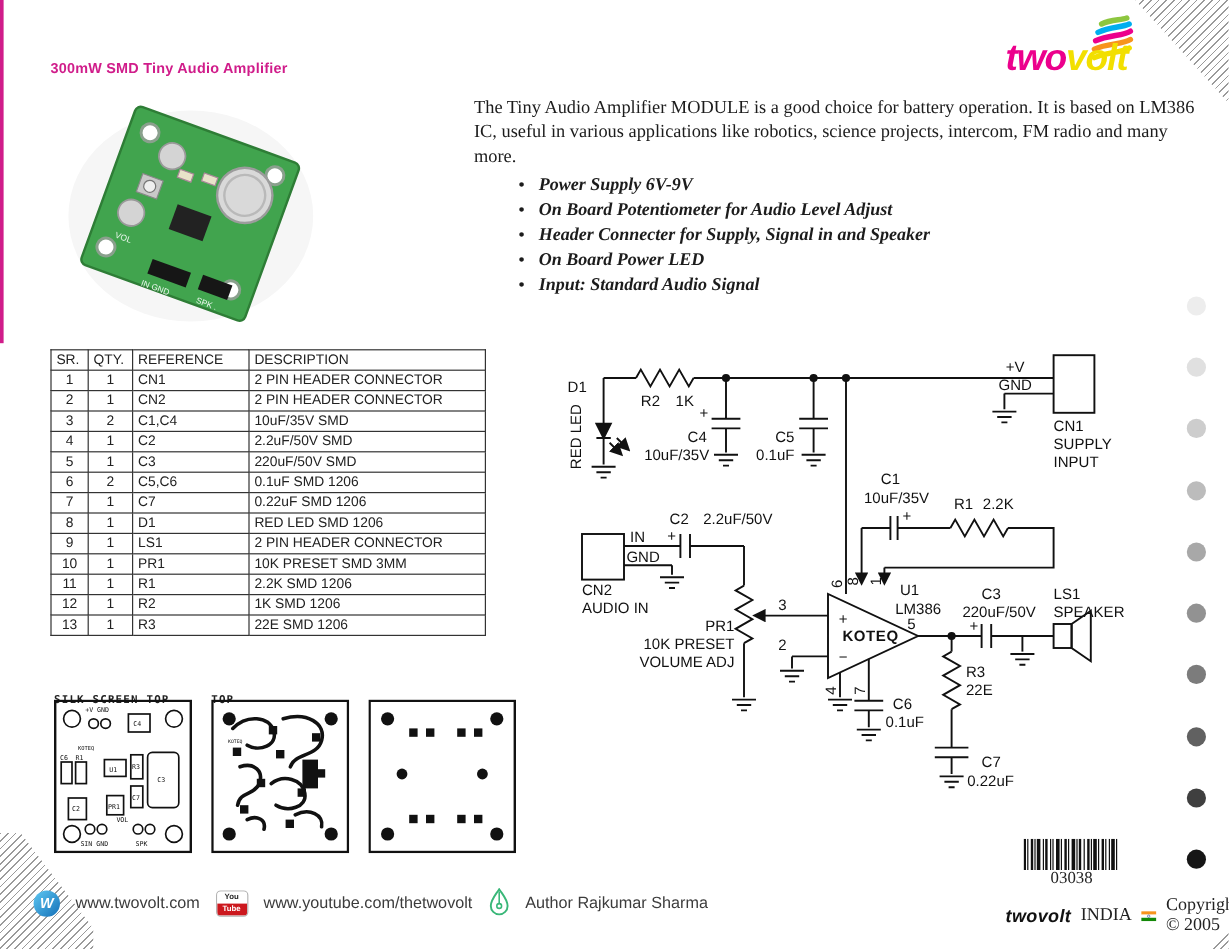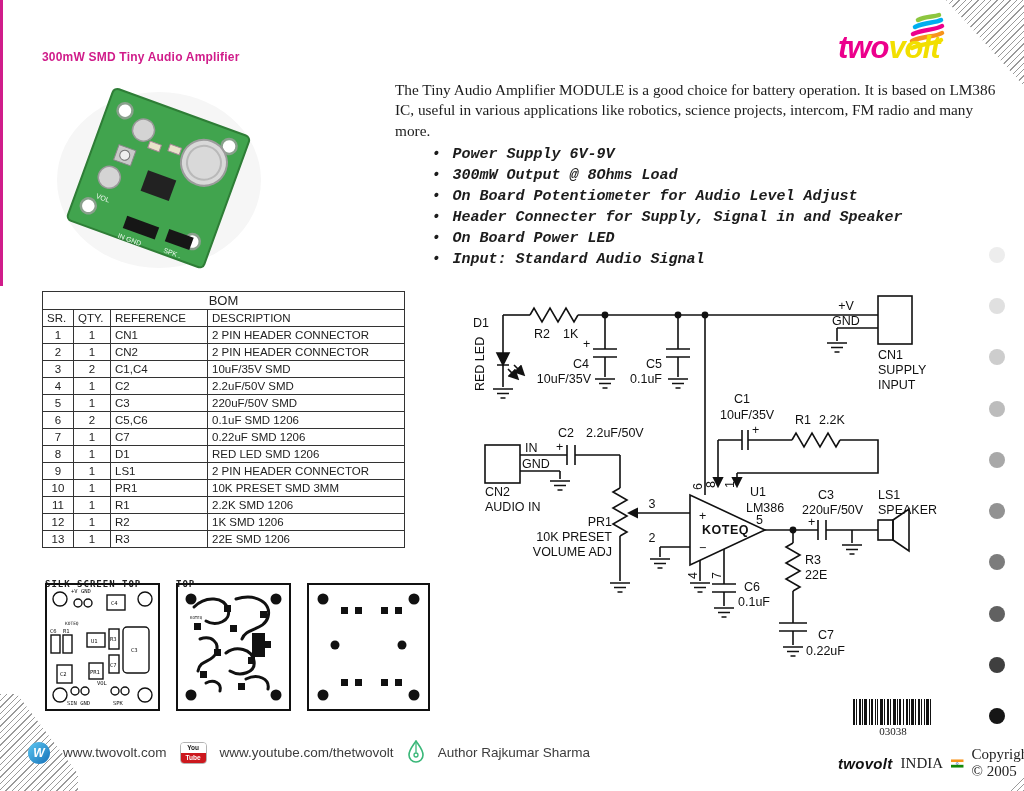--- a/index.html
+++ b/index.html
@@ -9,21 +9,21 @@
   .hatch{background:repeating-linear-gradient(135deg,#9a9a9a 0 1px,transparent 1px 4.5px);}
   .left-rule{left:0;top:8;width:3px;height:286px;background:#d01c8a;}
   .page-title{left:42px;top:50px;font-size:12px;font-weight:bold;color:#d01c8a;letter-spacing:.2px;}
   
   .logo{left:838px;top:16px;width:180px;height:56px;}
   .logo .word{position:absolute;top:14px;left:0;font-size:31px;font-weight:bold;font-style:italic;letter-spacing:-1px;white-space:nowrap;}
   .logo .two{color:#ec008c;font-style:italic;}
   .logo .volt{color:#f2df00;}
   .intro{left:395px;top:80px;width:612px;font-family:"Liberation Serif",serif;font-size:15.3px;line-height:1.33;}
   .features{left:432px;top:146px;margin:0;padding:0;list-style:none;}
-  .features li{display:flex;align-items:flex-start;font-family:Liberation Mono, monospace;
+  .features li{display:flex;align-items:flex-end;font-family:Liberation Serif, serif;
     font-weight:bold;font-style:italic;font-size:15px;margin-bottom:4px;}
   .features li::before{content:"•";font-size:14px;margin-right:12px;}
   
   table.bom{left:42px;top:291px;width:363px;border-collapse:collapse;font-size:11.5px;color:#222;}
   table.bom th,table.bom td{border:1px solid #333;padding:1px 4px;height:14px;text-align:left;font-weight:normal;}
   table.bom .ttl{text-align:center;font-size:13px;height:15px;}
   table.bom td.c{text-align:center;}
   table.bom col.sr{width:31px;} table.bom col.qty{width:37px;} table.bom col.ref{width:97px;}
   
   .schem{left:462px;top:283px;}
@@ -35,21 +35,21 @@
   .footer{left:28px;top:740px;display:flex;align-items:center;gap:13px;font-size:13.5px;color:#3c3c3c;}
   .wicon{width:22px;height:22px;border-radius:50%;background:linear-gradient(135deg,#5ec8f2,#1470b8);
     display:flex;align-items:center;justify-content:center;color:#fff;font-weight:bold;font-style:italic;font-size:12px;}
   .yticon{width:25px;height:20px;border:1px solid #b3b3b3;border-radius:4px;overflow:hidden;font-weight:bold;
     display:grid;grid-template-rows:1fr 1fr;text-align:center;line-height:9px;font-size:6.5px;}
   .yticon .yt-top{background:#fff;color:#222;}
   .yticon .yt-bot{background:#cc181e;color:#fff;}
   .brandline{left:838px;top:746px;display:flex;align-items:center;gap:8px;}
   .brandline .bl-brand{font-weight:bold;font-style:italic;font-size:15px;color:#111;letter-spacing:.3px;}
   .brandline .bl-serif{font-family:"Liberation Serif",serif;font-size:15px;color:#222;}
-  .barcode-num{left:853px;top:725px;width:80px;text-align:center;font-family:"Liberation Serif",serif;font-size:11px;color:#222;}
+  .barcode-num{left:853px;top:725px;width:80px;text-align:center;font-family:"Liberation Serif",serif;font-size:14px;color:#222;}
   .dot{position:absolute;width:16px;height:16px;border-radius:50%;left:989px;}
 </style>
 </head>
 <body>
 
 <div class="s hatch" style="left:946px;top:0;width:78px;height:86px;clip-path:polygon(0 0,100% 0,100% 100%);"></div>
 <div class="s hatch" style="left:0;top:694px;width:78px;height:97px;clip-path:polygon(0 0,17px 0,78px 80px,78px 97px,0 97px);"></div>
 <div class="s hatch" style="left:1008px;top:774px;width:16px;height:17px;clip-path:polygon(100% 0,100% 100%,0 100%);"></div>
 <div class="s left-rule"></div>
 
@@ -93,23 +93,20 @@
   </g>
 </svg>
 
 <div class="s intro">The Tiny Audio Amplifier MODULE  is a good choice for battery operation. It is based on LM386 IC, useful in various applications like robotics, science projects, intercom, FM radio and many more.</div>
 <ul class="s features">
 
 <li>
       <span>Power Supply 6V-9V</span>
     </li>
     <li>
-      <span>300mW Output @ 8Ohms Load</span>
-    </li>
-    <li>
       <span>On Board Potentiometer for Audio Level Adjust</span>
     </li>
     <li>
       <span>Header Connecter for Supply, Signal in and Speaker</span>
     </li>
     <li>
       <span>On Board Power LED</span>
     </li>
     <li>
       <span>Input: Standard Audio Signal</span>
@@ -117,23 +114,20 @@
   </ul>
 
 <table class="s bom">
   <colgroup>
       <col class="sr">
       <col class="qty">
       <col class="ref">
       <col>
     </colgroup>
   <thead>
-    <tr>
-        <th colspan="4" class="ttl">BOM</th>
-      </tr>
     <tr>
       <th>SR.</th>
       <th>QTY.</th>
       <th>REFERENCE</th>
       <th>DESCRIPTION</th>
     </tr>
   </thead>
   <tbody>
 
       <tr>

